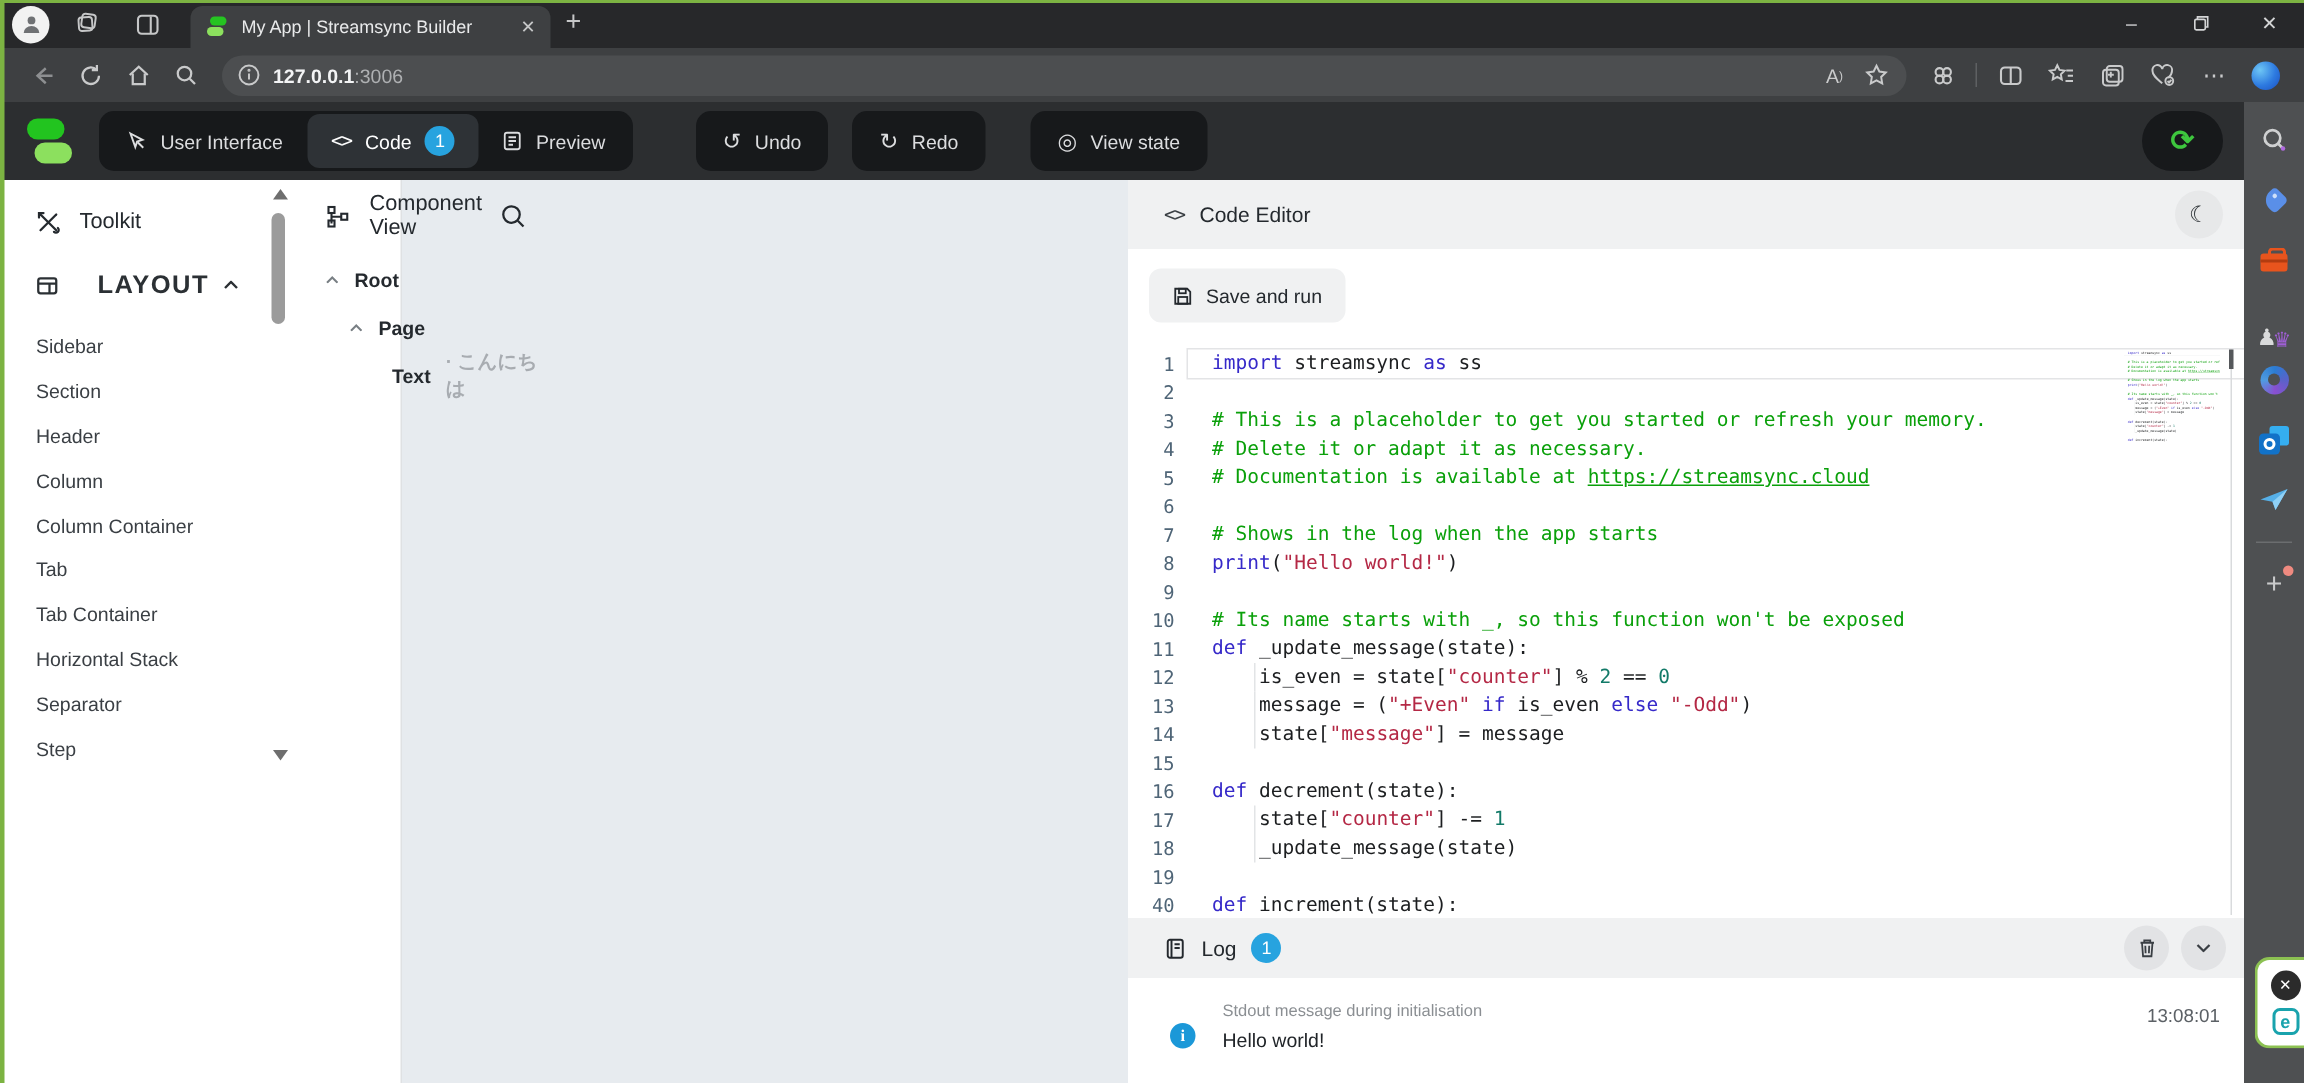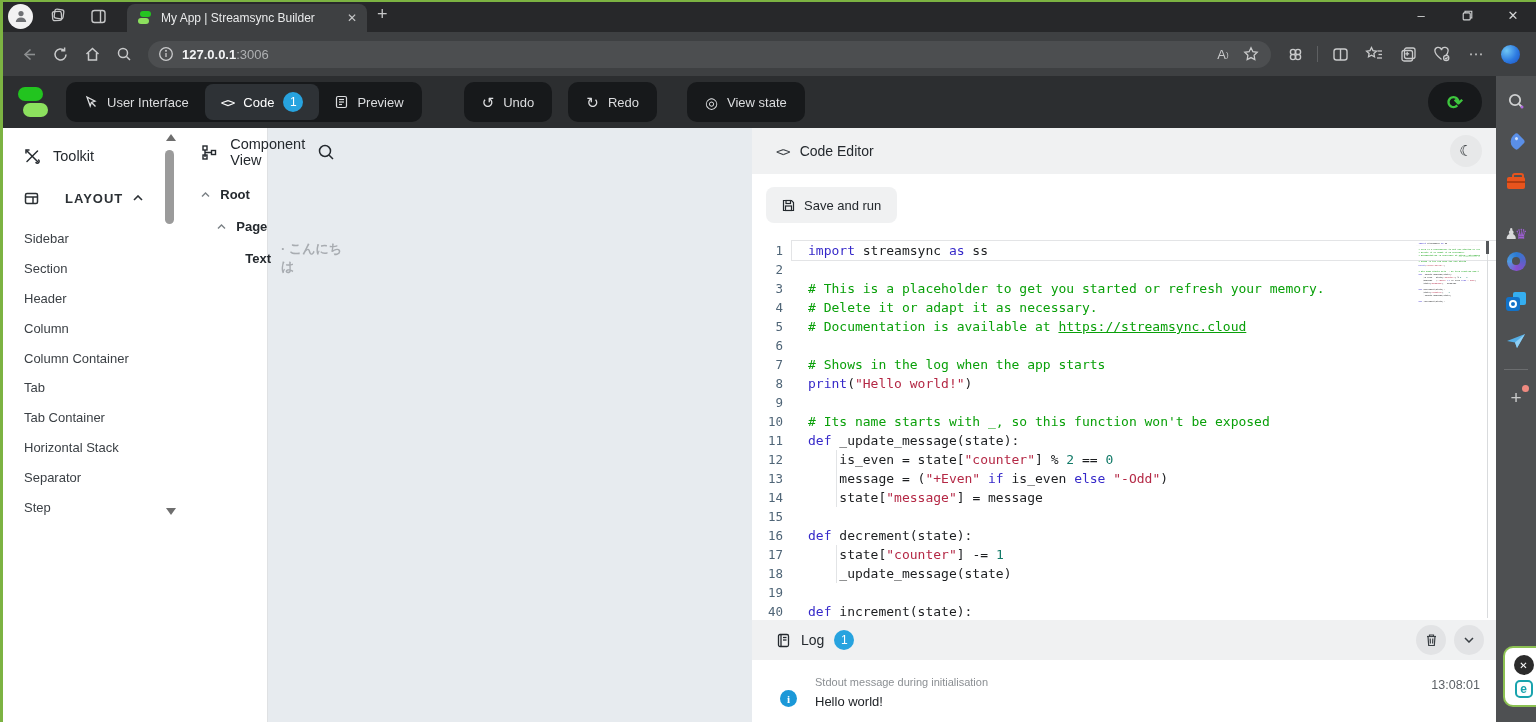--- a/index.html
+++ b/index.html
@@ -18,21 +18,21 @@
   .favicon { position:relative; width:16px; height:16px; flex:none; }
   .favicon .p1 { position:absolute; left:3px; top:1px; width:11px; height:6px; border-radius:3px; background:#25c421; }
   .favicon .p2 { position:absolute; left:1px; top:8px; width:11px; height:6px; border-radius:3px; background:#8ce05e; }
   .btab-title { flex:1; font-size:12px; color:#e9eaeb; white-space:nowrap; overflow:hidden; }
   .btab-close { color:#c6c7c8; font-size:12px; padding:0 2px; cursor:default; }
   .newtab { color:#c6c7c8; font-size:18px; font-weight:300; margin:0 0 4px 10px; align-self:center; }
   .win-controls { margin-left:auto; display:flex; align-self:flex-start; height:30px; }
   .win-btn { width:46px; height:30px; display:flex; align-items:center; justify-content:center; color:#d4d5d6; font-size:13px; }
 
   
-  .toolbar { height:44px; background:#3e4042; display:flex; align-items:center; padding:0 10px 0 12px; }
+  .toolbar { height:36px; background:#3e4042; display:flex; align-items:center; padding:0 10px 0 12px; }
   .nav-ic { width:32px; height:30px; display:flex; align-items:center; justify-content:center; }
   .addr { flex:1; height:27px; background:#4c4e50; border-radius:14px; display:flex; align-items:center; padding:0 6px 0 10px; margin:0 8px; min-width:0; }
   .addr .url { font-size:13px; margin-left:8px; white-space:nowrap; }
   .addr .host { color:#f3f4f5; font-weight:bold; }
   .addr .port { color:#aeb0b2; }
   .addr .sp { flex:1; }
   .pill-ic { width:28px; height:26px; display:flex; align-items:center; justify-content:center; color:#c9cacb; font-size:12px; }
   .tb-right { display:flex; align-items:center; gap:2px; }
   .tb-ic { width:32px; height:30px; display:flex; align-items:center; justify-content:center; color:#c9cacb; }
   .vdiv { width:1px; height:16px; background:#5e6062; margin:0 4px; }
@@ -57,21 +57,21 @@
   .sync-btn { margin-left:auto; width:54px; height:40px; border-radius:20px; background:#17191b; display:flex; align-items:center; justify-content:center; color:#3ec63e; font-size:19px; font-weight:bold; }
 
   
   .main { flex:1; display:flex; background:#e7ebef; min-height:0; }
 
   
   .left-panel { width:268px; background:#fff; border-right:1px solid #dfe1e3; display:flex; flex-direction:row; }
   .toolkit { position:relative; height:395px; padding-left:24px; }
   .panel-title { display:flex; align-items:center; gap:12px; font-size:14.5px; color:#24292e; margin-top:14px; height:28px; }
   .sec-head { display:flex; align-items:center; gap:10px; margin-top:16px; height:24px; padding-right:34px; }
-  .sec-label { font-size:13px; font-weight:bold; letter-spacing:1px; color:#2b3034;padding-left:16px; }
+  .sec-label { font-size:17px; font-weight:bold; letter-spacing:1px; color:#2b3034;padding-left:16px; }
   .sec-caret { margin-left:auto; }
   .tk-list { margin-top:14px; }
   .tk-item { height:29.8px; display:flex; align-items:center; font-size:13px; color:#3a3f44; }
   .tk-scroll { position:absolute; right:1px; top:4px; width:13px; height:385px; }
   .tk-up { position:absolute; top:2px; left:3px; width:0; height:0; border-left:5px solid transparent; border-right:5px solid transparent; border-bottom:7px solid #6e6e6e; }
   .tk-down { position:absolute; bottom:2px; left:3px; width:0; height:0; border-left:5px solid transparent; border-right:5px solid transparent; border-top:7px solid #6e6e6e; }
   .tk-thumb { position:absolute; top:18px; left:2px; width:9px; height:74px; border-radius:5px; background:#9b9b9b; }
   .lp-div { height:1px; background:#e8e9ea; }
   .comptree { flex:1; padding-left:24px; position:relative; }
   .ct-title { display:flex; align-items:center; gap:12px; font-size:14.5px; color:#24292e; margin-top:10px; height:28px; padding-right:20px; }

